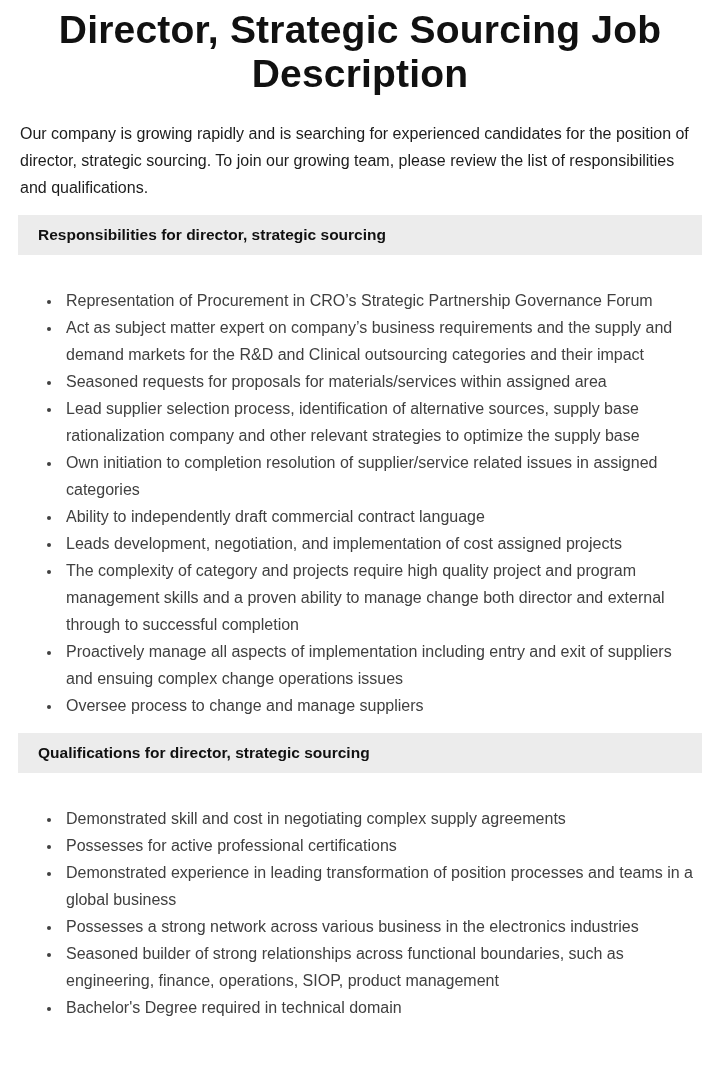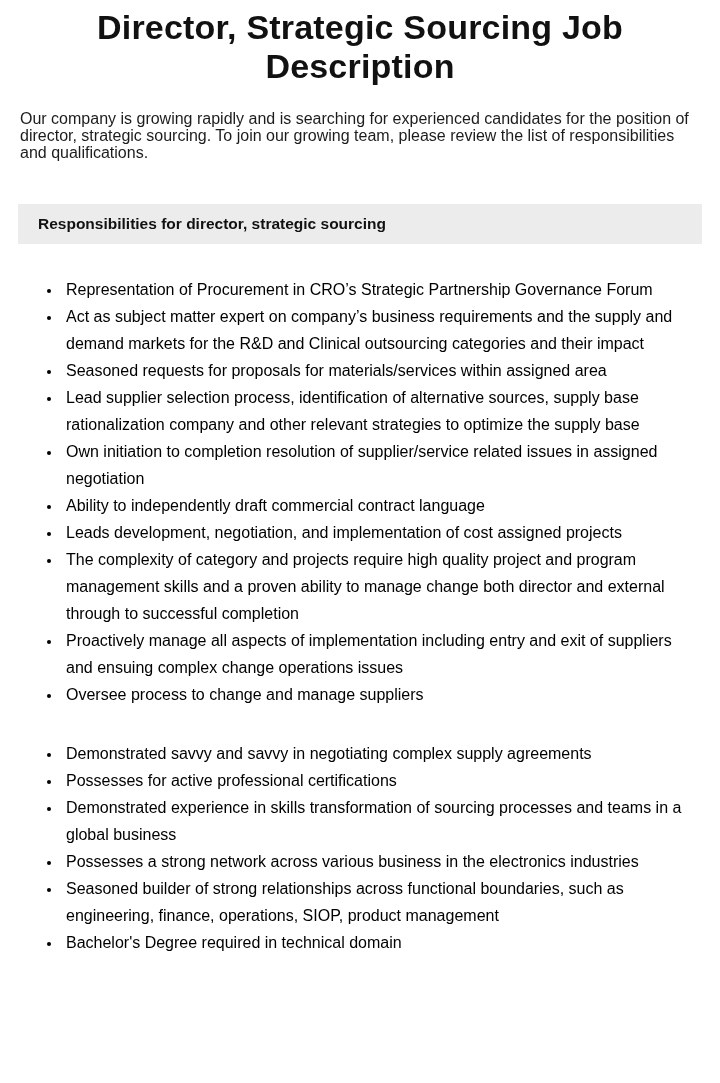--- a/index.html
+++ b/index.html
@@ -13,53 +13,53 @@
     font-family: "Liberation Sans", "DejaVu Sans", sans-serif;
     color: #1c1c1c;
     box-sizing: border-box;
     overflow: hidden;
   }
   .page {
     padding: 0 20px;
     box-sizing: border-box;
   }
   .doc-title {
-    font-size: 34px;
+    font-size: 39px;
     font-weight: 700;
     text-align: center;
     margin: 0;
     padding-top: 8px;
     letter-spacing: 0.2px;
     color: #111111;
   }
   .intro {
     font-size: 16px;
-    line-height: 17px;
+    line-height: 27px;
     margin: 24px 0 0 0;
     color: #1c1c1c;
   }
   .section-header {
     background: #ececec;
     font-size: 15.5px;
     font-weight: 700;
     padding: 11px 0 11px 20px;
-    margin: 43px -2px 0 -2px;
+    margin: 14px -2px 0 -2px;
     color: #111111;
   }
   ul.bullets {
     margin: 32px 0 0 0;
     padding: 0 0 0 42px;
     list-style-type: disc;
   }
   ul.bullets li {
     font-size: 16px;
     line-height: 27px;
     padding-left: 4px;
     margin: 0;
-    color: #000000;
+    color: #404040;
   }
   ul.bullets li::marker {
     font-size: 14px;
   }
 </style>
 </head>
 <body>
 
 <div class="page">
 
@@ -67,33 +67,34 @@
 
   <p class="intro">Our company is growing rapidly and is searching for experienced candidates for the position of director, strategic sourcing. To join our growing team, please review the list of responsibilities and qualifications.</p>
 
   <div>
     <div class="section-header">Responsibilities for director, strategic sourcing</div>
     <ul class="bullets">
         <li>Representation of Procurement in CRO’s Strategic Partnership Governance Forum</li>
         <li>Act as subject matter expert on company’s business requirements and the supply and demand markets for the R&amp;D and Clinical outsourcing categories and their impact</li>
         <li>Seasoned requests for proposals for materials/services within assigned area</li>
         <li>Lead supplier selection process, identification of alternative sources, supply base rationalization company and other relevant strategies to optimize the supply base</li>
-        <li>Own initiation to completion resolution of supplier/service related issues in assigned negotiation</li>
+        <li>Own initiation to completion resolution of supplier/service related issues in assigned categories</li>
         <li>Ability to independently draft commercial contract language</li>
         <li>Leads development, negotiation, and implementation of cost assigned projects</li>
         <li>The complexity of category and projects require high quality project and program management skills and a proven ability to manage change both director and external through to successful completion</li>
         <li>Proactively manage all aspects of implementation including entry and exit of suppliers and ensuing complex change operations issues</li>
         <li>Oversee process to change and manage suppliers</li>
       </ul>
   </div>
 
   <div>
+    <div class="section-header">Qualifications for director, strategic sourcing</div>
     <ul class="bullets">
-        <li>Demonstrated savvy and savvy in negotiating complex supply agreements</li>
+        <li>Demonstrated skill and cost in negotiating complex supply agreements</li>
         <li>Possesses for active professional certifications</li>
-        <li>Demonstrated experience in skills transformation of sourcing processes and teams in a global business</li>
+        <li>Demonstrated experience in leading transformation of position processes and teams in a global business</li>
         <li>Possesses a strong network across various business in the electronics industries</li>
         <li>Seasoned builder of strong relationships across functional boundaries, such as engineering, finance, operations, SIOP, product management</li>
         <li>Bachelor's Degree required in technical domain</li>
       </ul>
   </div>
 
 </div>
 
 </body></html>

